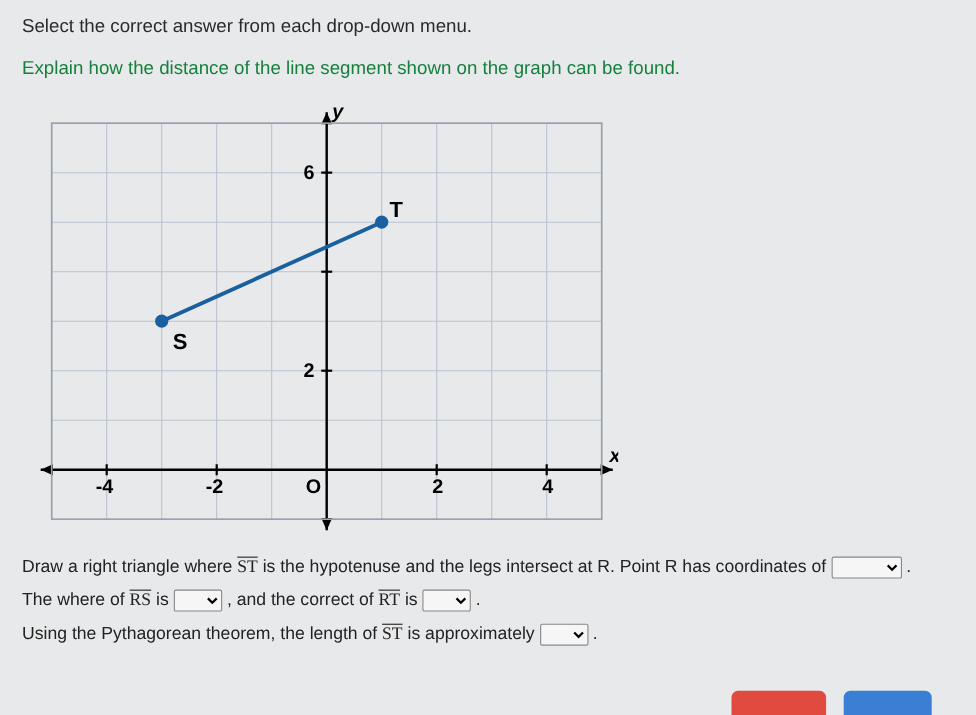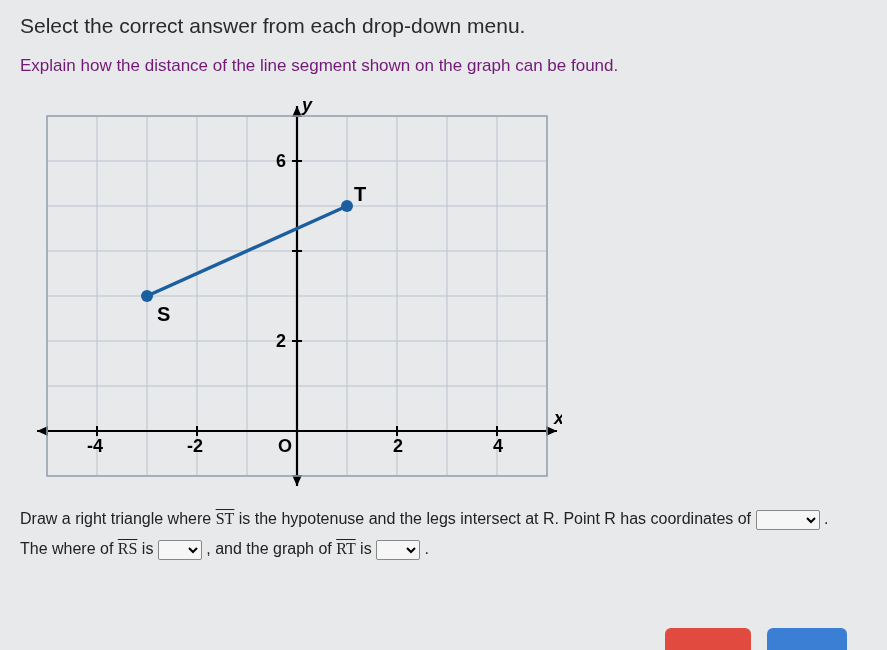--- a/index.html
+++ b/index.html
@@ -8,28 +8,28 @@
     background: #e8e9ea;
     width: 887px;
     height: 650px;
     overflow: hidden;
     color: #222;
   }
   .page {
     padding: 14px 20px 0 20px;
   }
   .instr1 {
-    font-size: 21px;
+    font-size: 17px;
     margin: 0 0 18px 0;
     color: #2a2a2a;
   }
   .instr2 {
     font-size: 17px;
     margin: 0 0 20px 0;
-    color: #701a75;
+    color: #15803d;
   }
   .graph-wrap {
     margin-left: 12px;
     margin-bottom: 4px;
   }
   .answer {
     font-size: 16px;
     line-height: 1.9;
     color: #222;
   }
@@ -147,21 +147,25 @@
     </svg>
   </div>
 
   <div class="answer">
     <div>
       <span>Draw a right triangle where </span><span class="ovl">ST</span><span> is the hypotenuse and the legs intersect at R. Point R has coordinates of </span>
       <select class="ans wide" value=""><option></option></select> .
     </div>
     <div>
       <span>The where of </span><span class="ovl">RS</span><span> is </span>
-      <select class="ans" value=""><option></option></select><span> , and the graph of </span><span class="ovl">RT</span><span> is </span>
+      <select class="ans" value=""><option></option></select><span> , and the correct of </span><span class="ovl">RT</span><span> is </span>
+      <select class="ans" value=""><option></option></select> .
+    </div>
+    <div>
+      <span>Using the Pythagorean theorem, the length of </span><span class="ovl">ST</span><span> is approximately </span>
       <select class="ans" value=""><option></option></select> .
     </div>
   </div>
 </div>
 
 <div class="btns">
   <div class="btn btn-red"></div>
   <div class="btn btn-blue"></div>
 </div>
 

